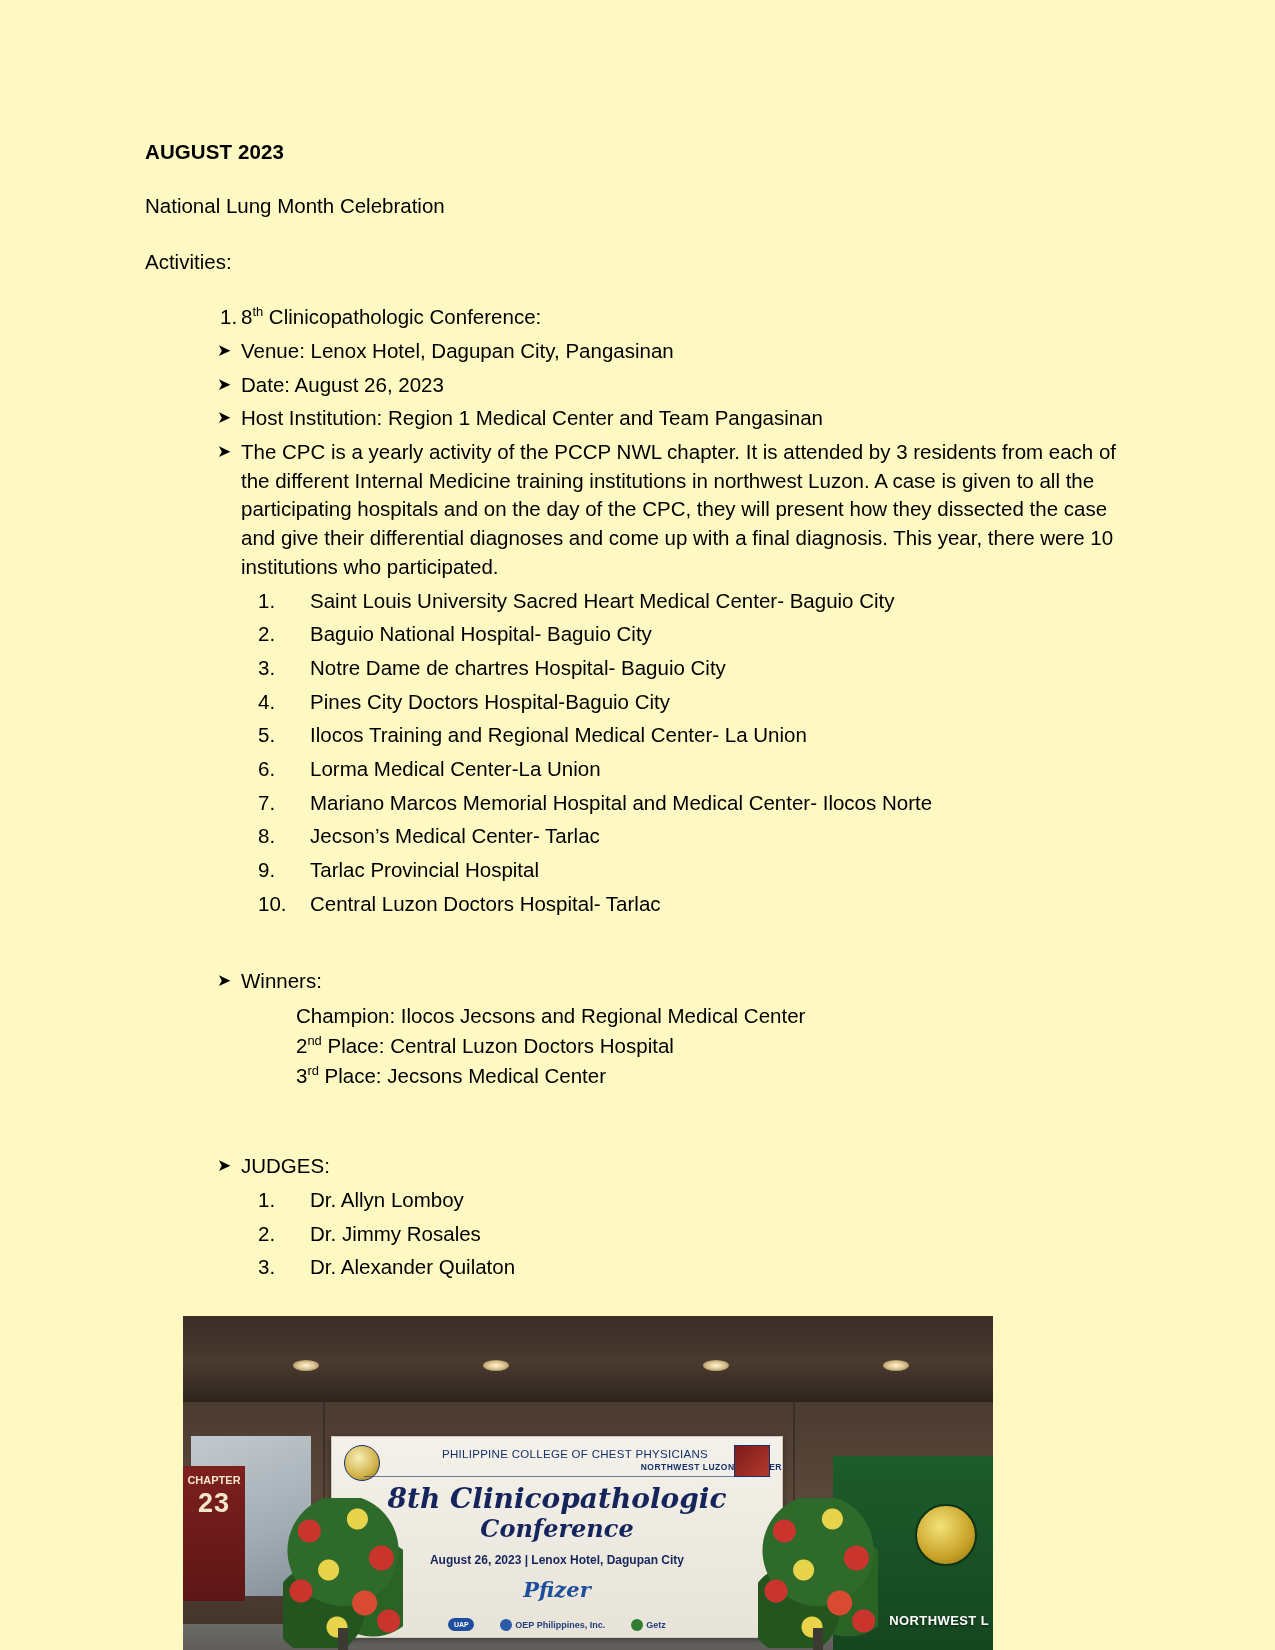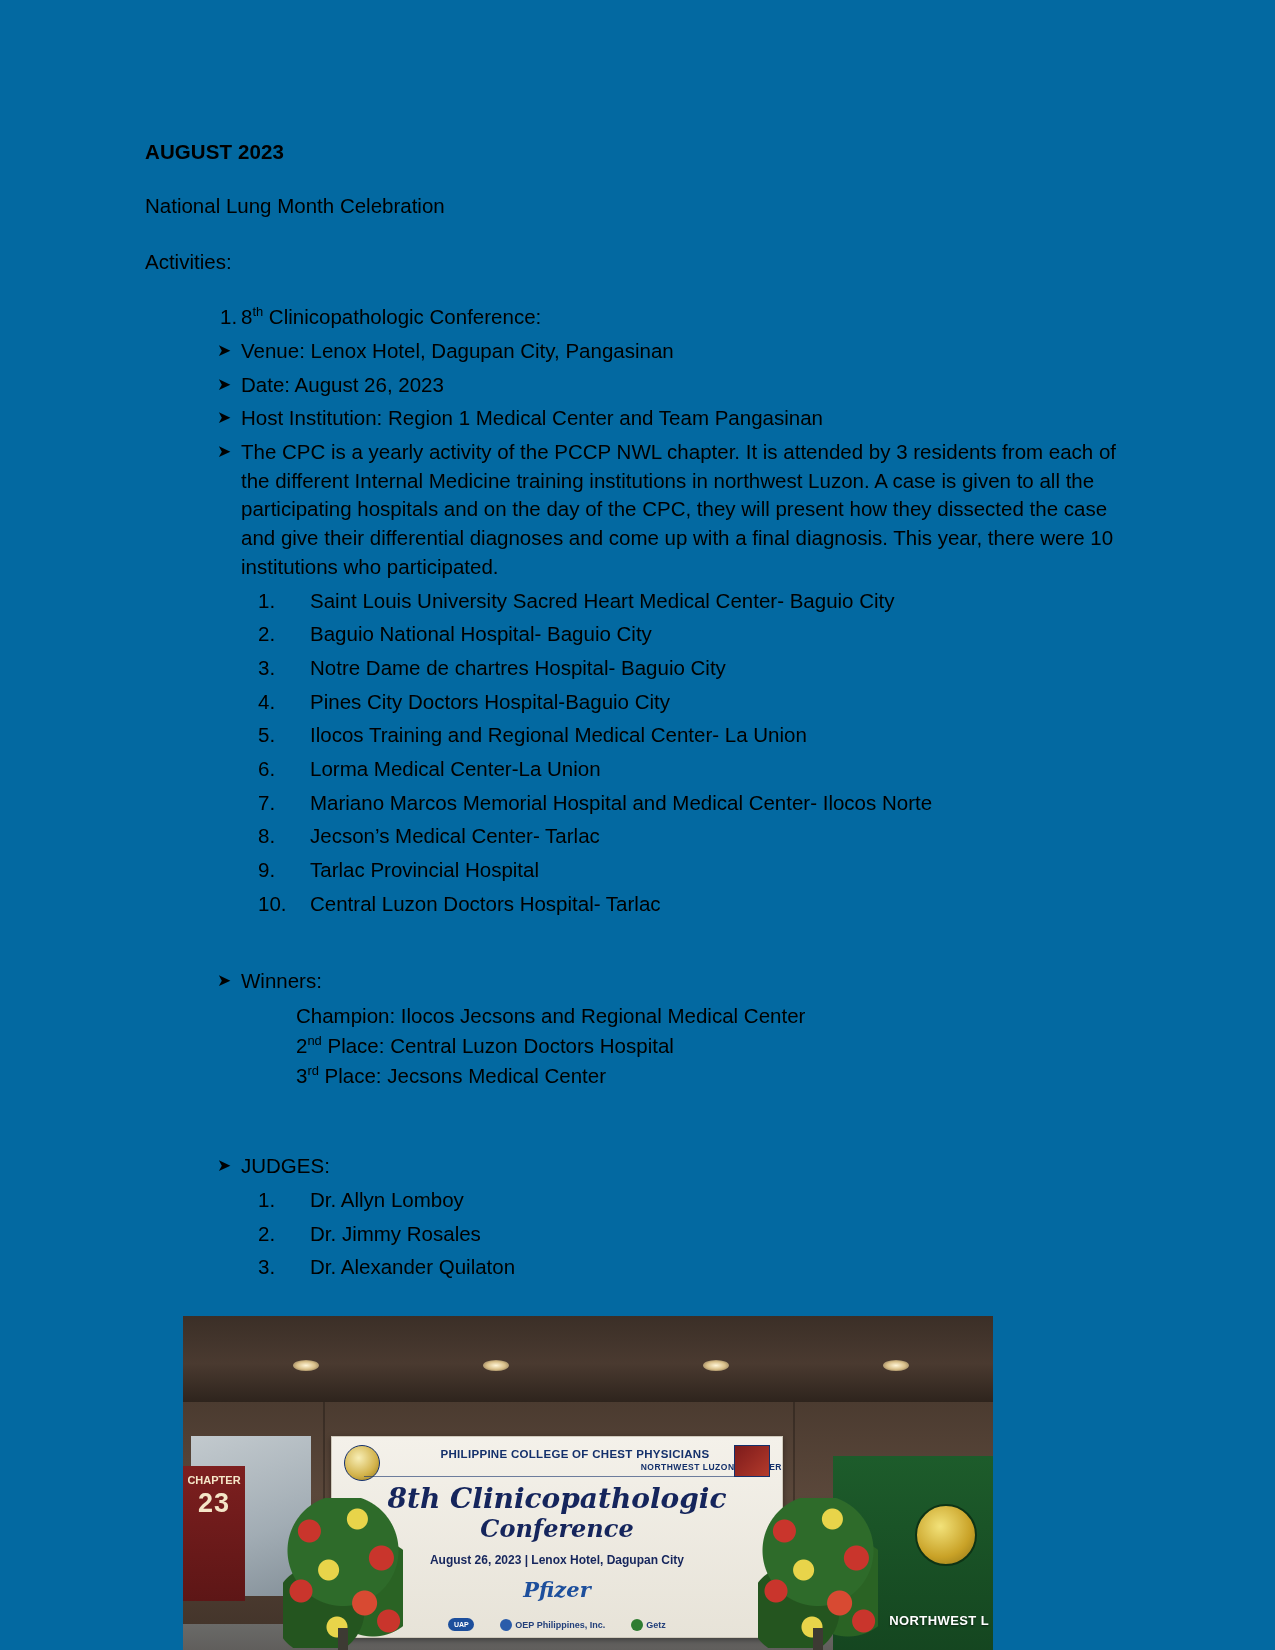--- a/index.html
+++ b/index.html
@@ -8,21 +8,21 @@
     background: #ffffff;
   }
   body {
     font-family: "Liberation Sans", sans-serif;
     color: #000000;
   }
   .page {
     width: 1275px;
     height: 1650px;
     position: relative;
-    background: #0369a1;
+    background: #fef9c3;
     box-sizing: border-box;
     padding: 140px 150px 0 145px;
     overflow: hidden;
   }
   .doc-title {
     font-weight: bold;
     font-size: 20.5px;
     letter-spacing: 0.1px;
     margin: 0 0 28px 0;
   }
@@ -147,21 +147,21 @@
   }
   .ph-tarp {
     position: absolute; left: 148px; top: 120px; width: 450px; height: 200px;
     background: linear-gradient(180deg, #f4f1ea 0%, #e7e3d8 100%);
     border: 1px solid #cfc9bb;
     box-shadow: 0 2px 6px rgba(0,0,0,0.4);
     overflow: hidden;
   }
   .tarp-hdr {
     margin-top: 11px; text-align: center; color: #14306b;
-    font-weight: bold; font-size: 11.5px; letter-spacing: 0.3px; padding-left: 36px;
+    font-weight: normal; font-size: 11.5px; letter-spacing: 0.3px; padding-left: 36px;
   }
   .tarp-sub {
     text-align: right; color: #14306b; font-weight: bold;
     font-size: 8.5px; letter-spacing: 0.5px; margin-top: 2px;
   }
   .tarp-rule {
     width: 86%; height: 1px; background: #14306b; margin: 4px auto 0 auto; opacity: .6;
   }
   .tarp-title {
     text-align: center; margin-top: 8px; color: #15255c;

